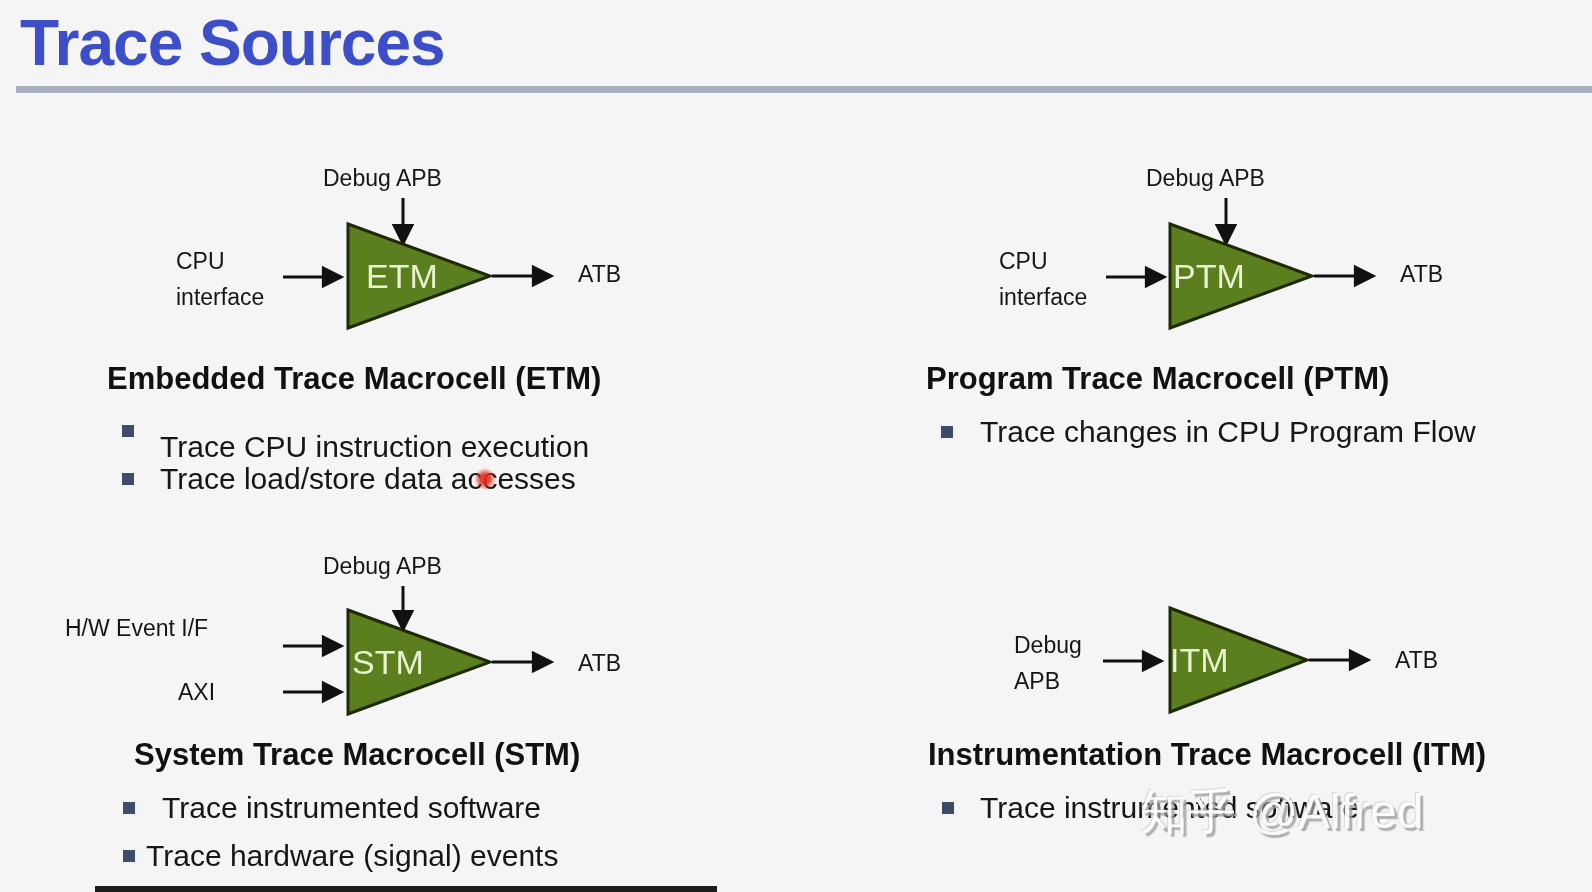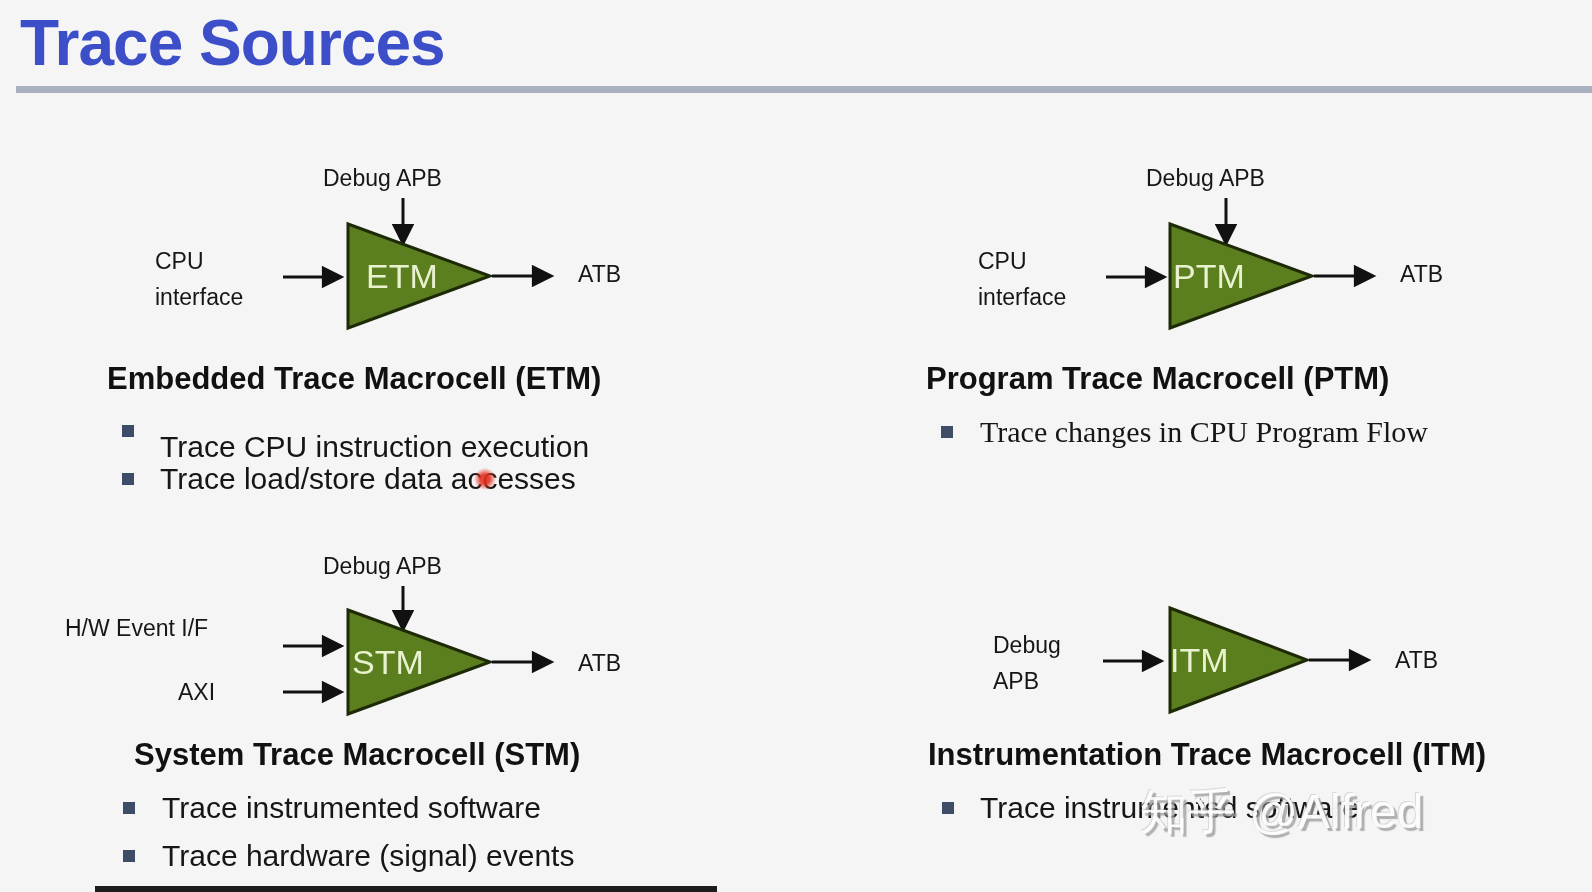--- a/index.html
+++ b/index.html
@@ -19,21 +19,21 @@
     white-space:nowrap;
   }
   .rule{
     left:16px;top:86px;width:1576px;height:7px;
     background:#a9b1c1;
   }
   svg.shapes{left:0;top:0;width:1592px;height:892px;z-index:1;}
   .lbl{
     font-size:23px;line-height:36px;color:#161616;z-index:2;white-space:nowrap;
   }
-  .pre{white-space:pre-line;}
+  .pre{white-space:pre-line;margin-left:21px;}
   .tri-name{
     font-size:34px;line-height:34px;font-weight:normal;
     color:#e9f2cf;z-index:3;white-space:nowrap;
   }
   .heading{
     font-size:31px;line-height:36px;font-weight:bold;color:#111;z-index:2;white-space:nowrap;
   }
   .btext{
     font-size:30px;line-height:36px;color:#161616;z-index:2;white-space:nowrap;
   }
@@ -121,27 +121,27 @@
 
 <div class="abs heading" style="left:107px;top:361px;">Embedded Trace Macrocell (ETM)</div>
 <div class="abs bsq" style="left:122px;top:425px;"></div>
 <div class="abs btext" style="left:160px;top:429px;text-align:center;">Trace CPU instruction execution</div>
 <div class="abs bsq" style="left:122px;top:473px;"></div>
 <div class="abs btext" style="left:160px;top:461px;">Trace load/store data accesses</div>
 <div class="abs laser-dot"></div>
 
 <div class="abs heading" style="left:926px;top:361px;">Program Trace Macrocell (PTM)</div>
 <div class="abs bsq" style="left:941px;top:426px;"></div>
-<div class="abs btext" style="left:980px;top:414px;font-family:Liberation Serif, serif;">Trace changes in CPU Program Flow</div>
+<div class="abs btext" style="left:980px;top:414px;">Trace changes in CPU Program Flow</div>
 
 <div class="abs heading" style="left:110px;top:737px;margin-left:24px;">System Trace Macrocell (STM)</div>
 <div class="abs bsq" style="left:123px;top:802px;"></div>
 <div class="abs btext" style="left:162px;top:790px;">Trace instrumented software</div>
 <div class="abs bsq" style="left:123px;top:850px;"></div>
-<div class="abs btext" style="left:162px;top:838px;">Trace hardware (signal) events</div>
+<div class="abs btext" style="left:146px;top:838px;">Trace hardware (signal) events</div>
 
 <div class="abs heading" style="left:928px;top:737px;">Instrumentation Trace Macrocell (ITM)</div>
 <div class="abs bsq" style="left:942px;top:802px;"></div>
 <div class="abs btext" style="left:980px;top:790px;">Trace instrumented software</div>
 
 <div class="abs watermark">知乎 @Alfred</div>
 
 <div class="abs bottom-bar"></div>
 
 </body></html>

